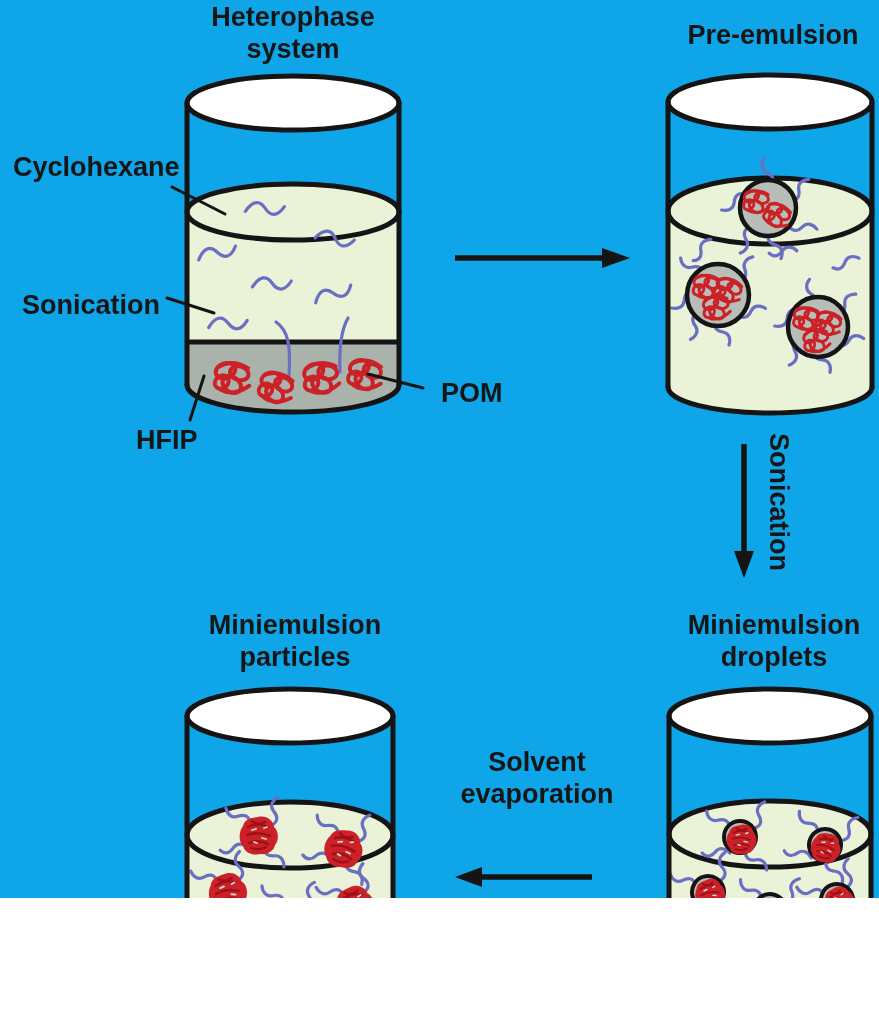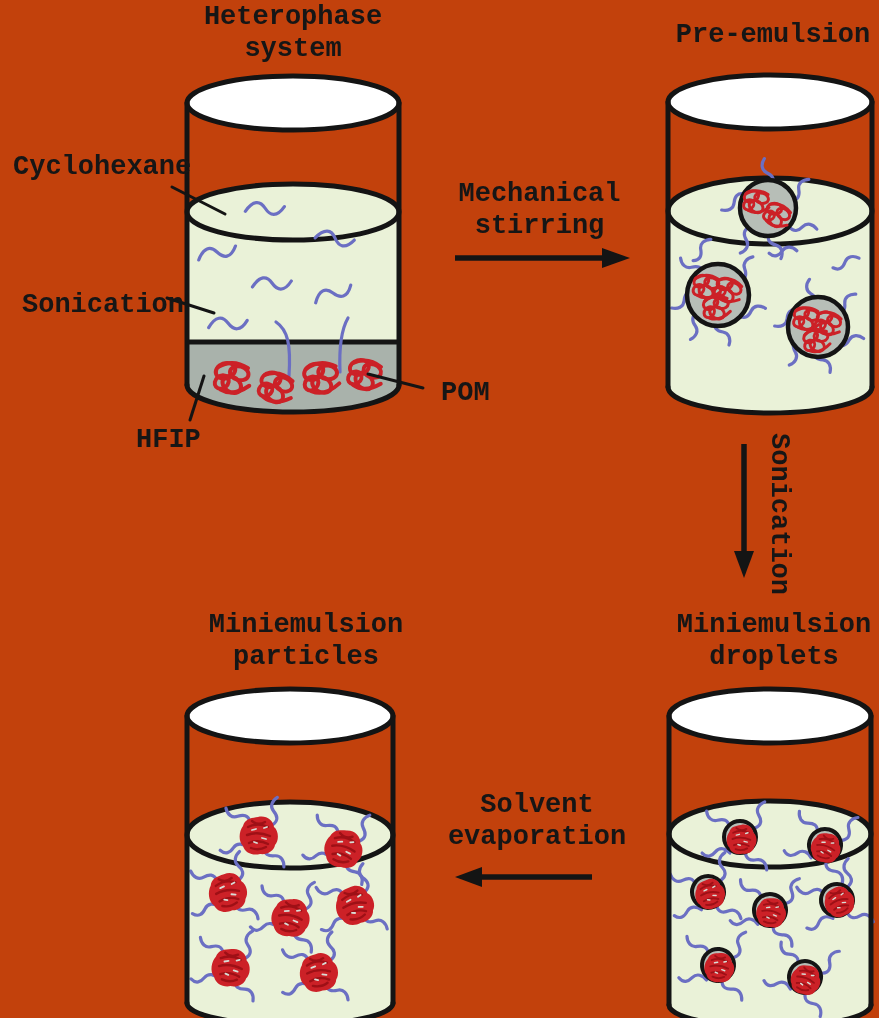--- a/index.html
+++ b/index.html
@@ -1,37 +1,37 @@
 <!DOCTYPE html>
 <html style="--liquid: #eaf2d8; --hfip-phase: #a9b2ab; --droplet-gray: #b7beb7; --pom-red: #cc2127; --pom-red-dark: #9e1016; --surfactant-blue: #6b6fc3; --outline: #141414;"><head>
 <meta charset="utf-8">
 <style>
   :root{
     --liquid:#eaf2d8; --hfip-phase:#a9b2ab; --droplet-gray:#b7beb7;
     --pom-red:#cc2127; --pom-red-dark:#9e1016; --surfactant-blue:#6b6fc3;
     --outline:#141414;
   }
   html,body{margin:0;padding:0;background:#ffffff;}
-  .canvas{position:relative;width:879px;height:1018px;background:#c2410c;overflow:hidden;
-          font-family:Liberation Mono, monospace;}
+  .canvas{position:relative;width:879px;height:898px;background:#0ea5e9;overflow:hidden;
+          font-family:Liberation Sans, sans-serif;}
   .art{position:absolute;left:0;top:0;}
   .t{position:absolute;font-weight:bold;font-size:27px;line-height:1.2;color:#161616;
      text-align:center;white-space:pre-line;}
   .tl{text-align:left;}
   #t-hetero{left:183px;top:1px;width:220px;}
   #t-pre{left:663px;top:19px;width:220px;white-space:nowrap;}
   #t-drop{left:664px;top:609px;width:220px;}
-  #t-part{left:196px;top:609px;width:220px;}
+  #t-part{left:185px;top:609px;width:220px;}
   #l-cyclo{left:3px;top:151px;margin-left:10px;}
   #l-surf{left:22px;top:289px;}
   #l-hfip{left:136px;top:424px;}
   #l-pom{left:441px;top:377px;}
   #a-stir{left:452px;top:178px;width:175px;}
   #a-sonic{left:795px;top:433px;transform:rotate(90deg);transform-origin:0 0;white-space:nowrap;}
-  #a-solv{left:437px;top:789px;width:200px;}
+  #a-solv{left:437px;top:746px;width:200px;}
   
   .liquid{fill:var(--liquid);}
   .surf{fill:var(--liquid);stroke:var(--outline);stroke-width:5;}
   .grayfill{fill:var(--hfip-phase);}
   .rim{fill:#ffffff;stroke:var(--outline);stroke-width:5;}
   .wall,.arc{stroke:var(--outline);stroke-width:5;fill:none;stroke-linecap:round;}
   .grayline{stroke:var(--outline);stroke-width:5;}
   .drop{fill:var(--droplet-gray);stroke:var(--outline);stroke-width:4.5;}
   .dropring{fill:var(--droplet-gray);stroke:var(--outline);stroke-width:4;}
   .sq{stroke:var(--surfactant-blue);stroke-width:3.2;fill:none;stroke-linecap:round;}
@@ -222,17 +222,16 @@
 <div class="t" id="t-hetero">Heterophase system</div>
 <div class="t" id="t-pre">Pre-emulsion</div>
 <div class="t" id="t-drop">Miniemulsion droplets</div>
 <div class="t" id="t-part">Miniemulsion particles</div>
 
 <div class="t tl" id="l-cyclo">Cyclohexane</div>
 <div class="t tl" id="l-surf">Sonication</div>
 <div class="t tl" id="l-hfip">HFIP</div>
 <div class="t tl" id="l-pom">POM</div>
 
-<div class="t" id="a-stir">Mechanical stirring</div>
 <div class="t" id="a-sonic">Sonication</div>
 <div class="t" id="a-solv">Solvent evaporation</div>
 
 </div>
 
 </body></html>

